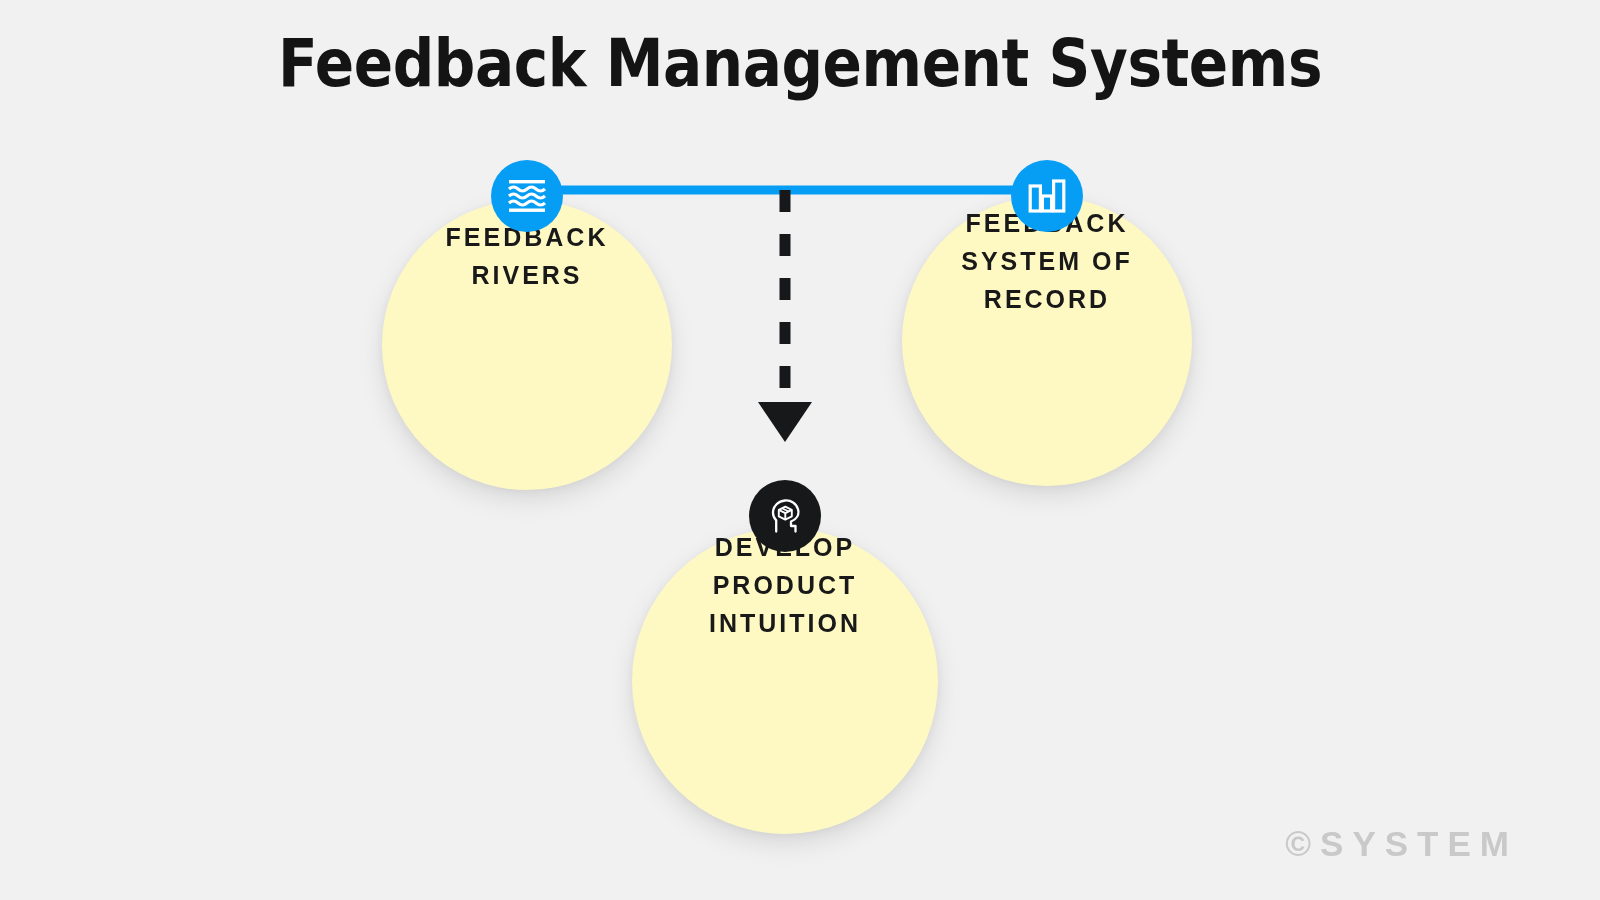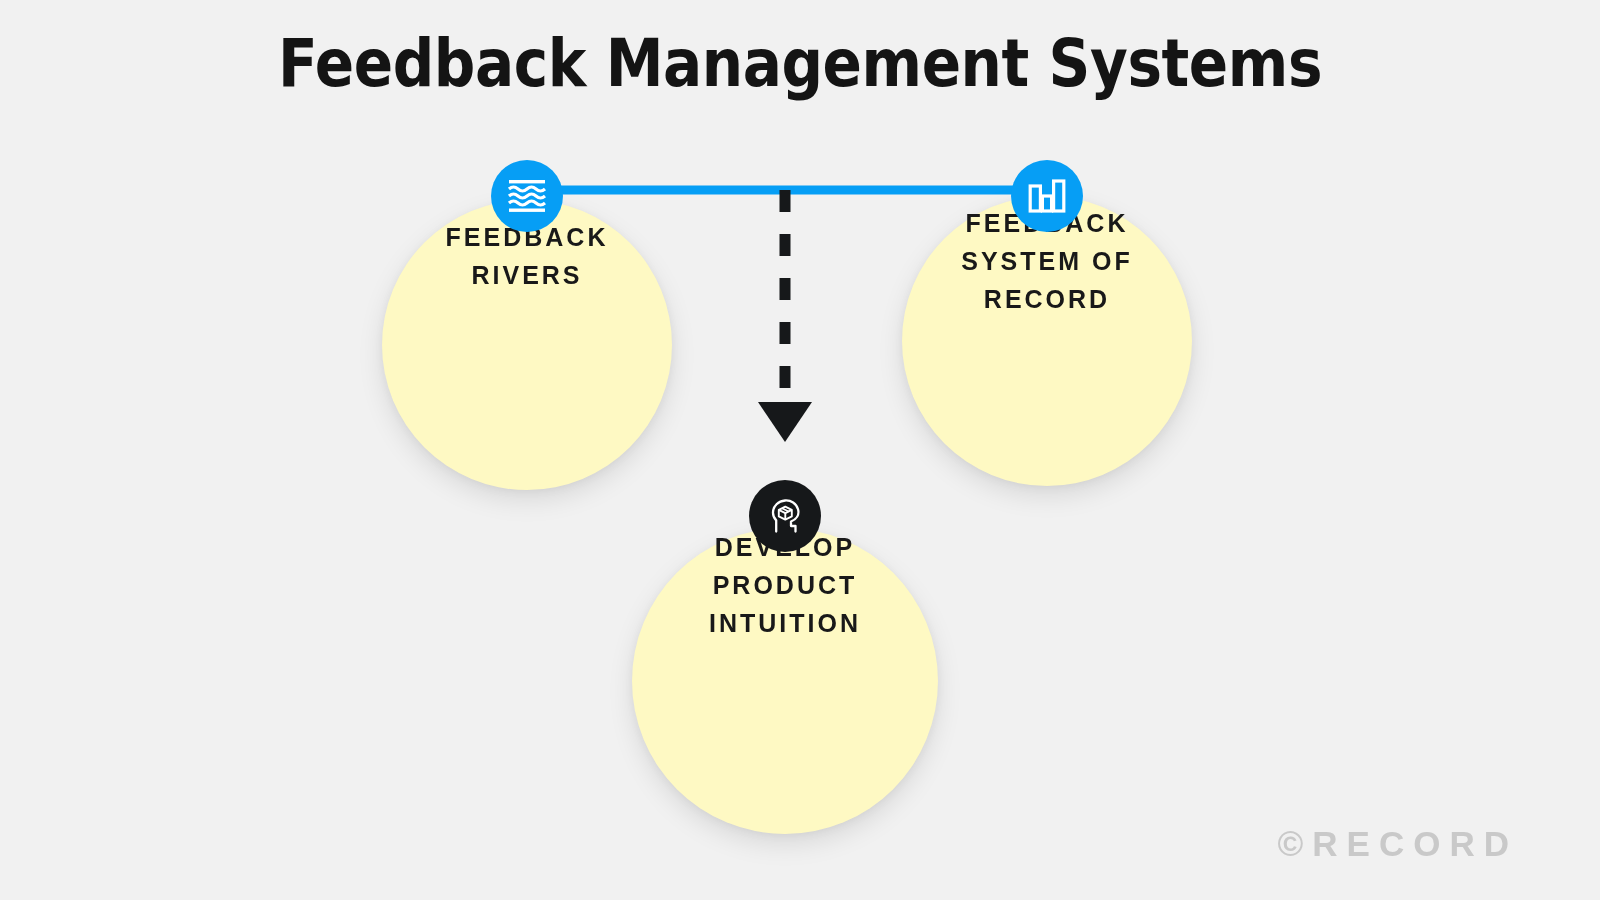--- a/index.html
+++ b/index.html
@@ -179,15 +179,15 @@
                  L11.2 35.5" fill="none" stroke="#ffffff" stroke-width="2.3" stroke-linecap="round" stroke-linejoin="round"></path>
 
         <path d="M13.8 13.9 L20.3 10.7 L26.8 13.9 L26.8 20.4 L20.3 23.6 L13.8 20.4 Z" fill="none" stroke="#ffffff" stroke-width="1.9" stroke-linejoin="round"></path>
         <path d="M13.8 13.9 L20.3 17.1 L26.8 13.9" fill="none" stroke="#ffffff" stroke-width="1.9" stroke-linejoin="round"></path>
         <path d="M20.3 17.1 L20.3 23.6" fill="none" stroke="#ffffff" stroke-width="1.9"></path>
         <path d="M17.0 12.3 L23.6 15.5" fill="none" stroke="#ffffff" stroke-width="1.7"></path>
       </svg>
     </div>
   </div>
 
-  <div class="watermark">©RECORD</div>
+  <div class="watermark">©SYSTEM</div>
 
 </div>
 
 </body></html>

